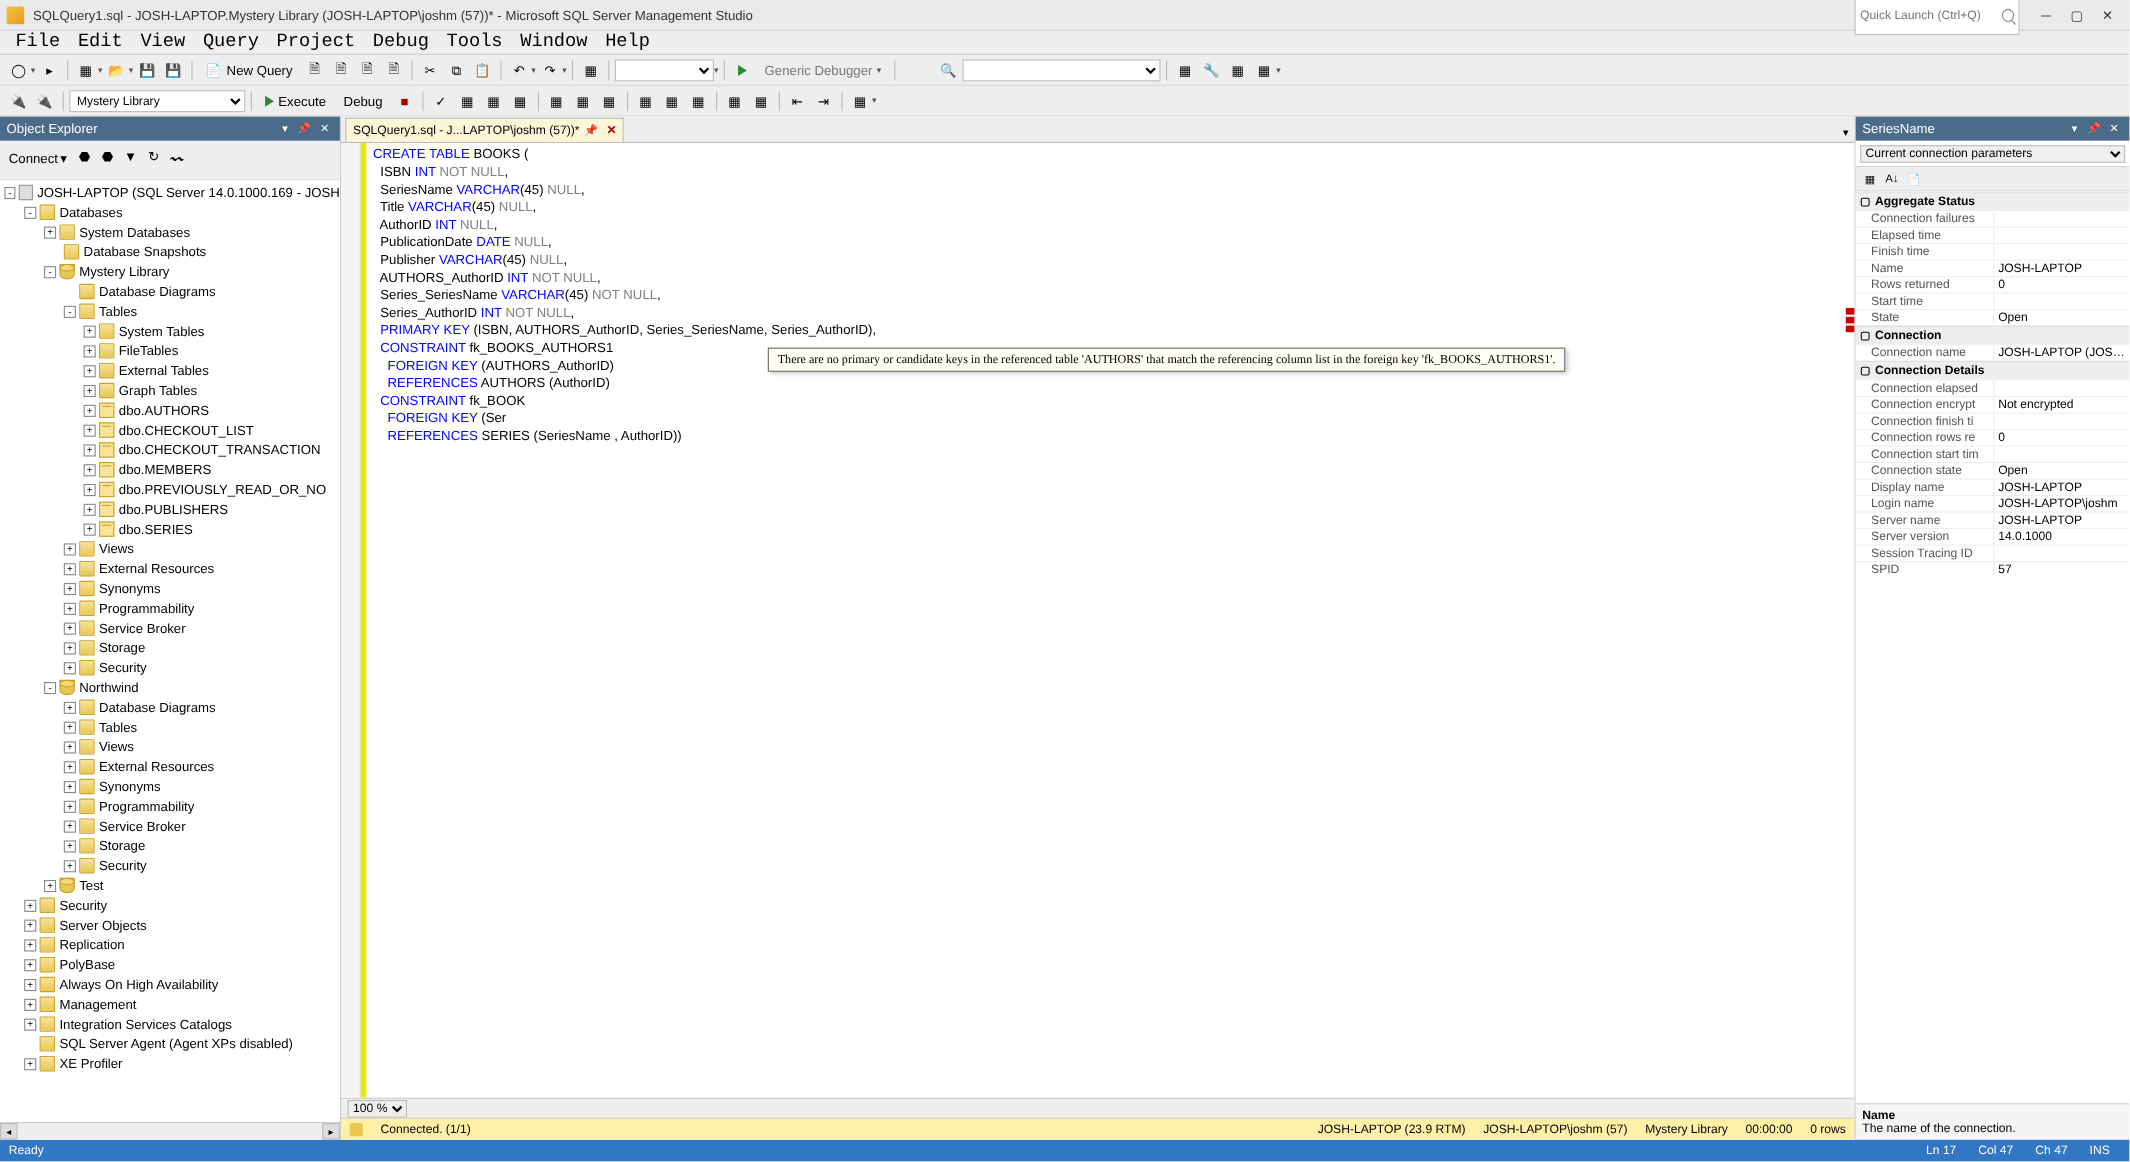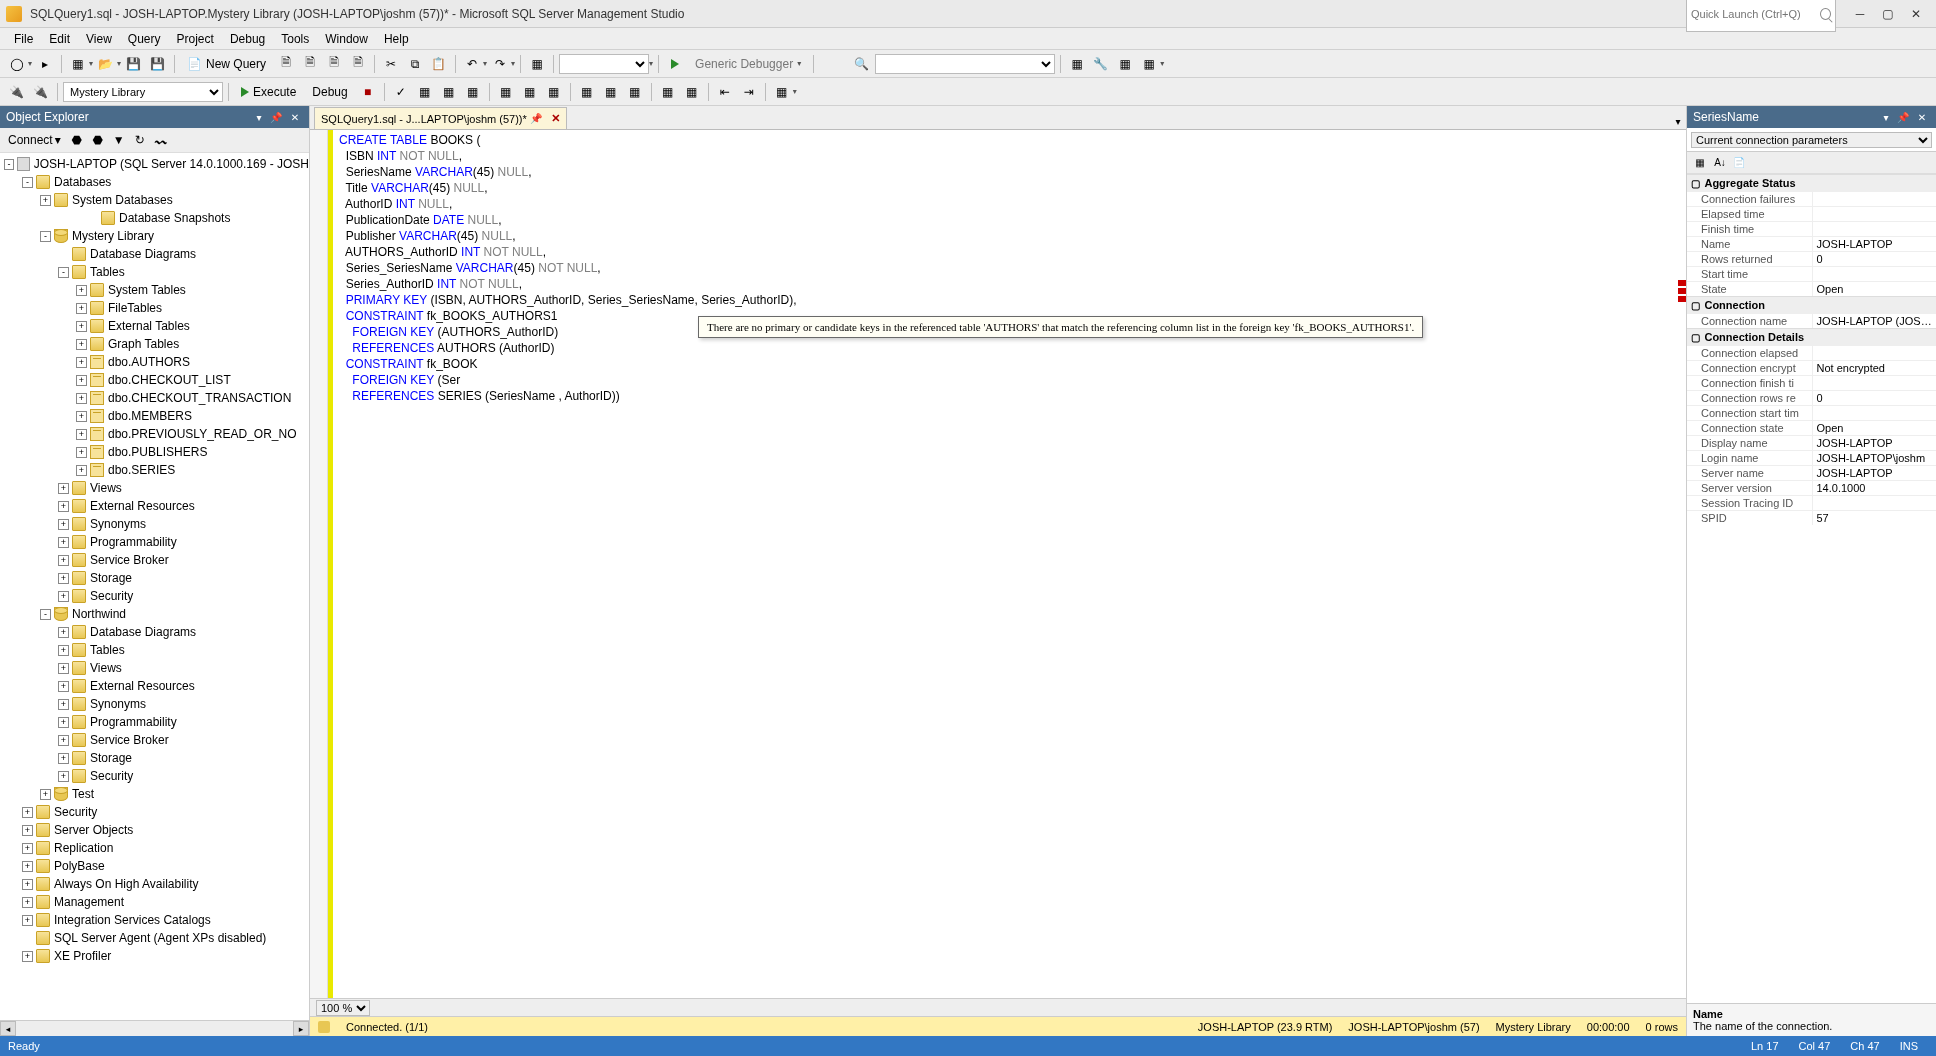--- a/index.html
+++ b/index.html
@@ -8,38 +8,38 @@
 .titlebar { height: 28px; background: #eaeaea; display: flex; align-items: center; padding: 0 6px; border-bottom: 1px solid #ccc; }
 .titlebar .app-icon { width: 16px; height: 16px; background: linear-gradient(135deg,#f5c242,#e89b1e); border-radius: 2px; margin-right: 8px; }
 .titlebar .title { flex: 1; font-size: 12px; color: #333; }
 .titlebar .search-box { width: 150px; height: 36px; border: 1px solid #bbb; background: #fff; display: flex; align-items: center; padding: 0 4px; margin-right: 10px; }
 .titlebar .search-box input { border: none; width: 100%; font-size: 11px; outline: none; color: #888; }
 .titlebar .search-box .s-icon { width: 12px; height: 12px; border: 1px solid #888; border-radius: 50%; position: relative; }
 .titlebar .search-box .s-icon::after { content: ""; position: absolute; width: 5px; height: 1px; background: #888; bottom: -2px; right: -3px; transform: rotate(45deg); }
 .titlebar .win-btn { width: 28px; height: 22px; display: flex; align-items: center; justify-content: center; font-size: 12px; color: #333; }
 
 .menubar { height: 22px; background: #eee; display: flex; align-items: center; padding: 0 6px; border-bottom: 1px solid #d0d0d0; }
-.menubar .menu-item { padding: 2px 8px; font-size: 12px; }
+.menubar .menu-item { padding: 2px 8px; font-size: 17px; font-family: Liberation Mono, monospace; }
 
 .toolbar { height: 28px; background: #eee; display: flex; align-items: center; padding: 0 6px; border-bottom: 1px solid #d0d0d0; gap: 2px; }
 .toolbar .tbtn { width: 22px; height: 22px; display: flex; align-items: center; justify-content: center; border: 1px solid transparent; }
 .toolbar .sep { width: 1px; height: 18px; background: #bbb; margin: 0 3px; }
 .toolbar .arrow { font-size: 8px; margin-left: -2px; color: #555; }
 .toolbar .txtbtn { padding: 0 6px; font-size: 12px; height: 22px; display: flex; align-items: center; border: 1px solid transparent; }
 .toolbar select, .toolbar .combo { height: 20px; font-size: 11px; border: 1px solid #bbb; background: #fff; padding: 0 2px; }
 
 .main-area { display: flex; height: calc(100% - 28px - 22px - 28px - 28px - 20px); }
 
 
 .panel { background: #f5f5f5; display: flex; flex-direction: column; }
 .panel-header { background: #4a6b8a; color: #fff; height: 22px; display: flex; align-items: center; padding: 0 6px; font-size: 12px; }
 .panel-header .spacer { flex: 1; }
 .panel-header .ph-btn { width: 16px; height: 16px; display: flex; align-items: center; justify-content: center; font-size: 10px; margin-left: 2px; }
 .oe { width: 310px; border-right: 1px solid #ccc; }
-.oe-toolbar { height: 25px; background: #eee; display: flex; align-items: center; padding: 0 4px; border-bottom: 1px solid #ddd; gap: 3px; }
+.oe-toolbar { height: 36px; background: #eee; display: flex; align-items: flex-end; padding: 12px 4px; border-bottom: 1px solid #ddd; gap: 3px; }
 .oe-toolbar .connect-btn { display: flex; align-items: center; font-size: 12px; padding: 0 4px; }
 .oe-toolbar .ob { width: 18px; height: 18px; display: flex; align-items: center; justify-content: center; }
 .tree { flex: 1; overflow: auto; background: #fff; padding: 2px 0; font-size: 12px; }
 .tree .node { display: flex; align-items: center; height: 18px; white-space: nowrap; }
 .tree .tw { width: 11px; height: 11px; border: 1px solid #888; display: flex; align-items: center; justify-content: center; font-size: 9px; line-height: 1; margin-right: 3px; background: #fff; }
 .tree .tw-none { width: 11px; height: 11px; margin-right: 3px; }
 .tree .icn { width: 14px; height: 14px; margin-right: 4px; display: inline-block; }
 .tree .icn.folder { background: linear-gradient(#f7e39a,#e8c754); border: 1px solid #c9a227; border-radius: 1px; }
 .tree .icn.db { background: #e8c754; border: 1px solid #c9a227; border-radius: 0 0 50% 50% / 0 0 30% 30%; position: relative; }
 .tree .icn.db::before { content: ""; position: absolute; top: -1px; left: -1px; right: -1px; height: 5px; background: #f3d97a; border: 1px solid #c9a227; border-radius: 50%; }
@@ -246,21 +246,21 @@
         <div class="node" style="padding-left: 22px;">
           <div class="tw">-</div>
           <span class="icn folder"></span>
           <span>Databases</span>
         </div>
         <div class="node" style="padding-left: 40px;">
           <div class="tw">+</div>
           <span class="icn folder"></span>
           <span>System Databases</span>
         </div>
-        <div class="node" style="padding-left: 44px; margin-left: 43px;">
+        <div class="node" style="padding-left: 44px;">
           <div class="tw-none"></div>
           <span class="icn folder"></span>
           <span>Database Snapshots</span>
         </div>
         <div class="node" style="padding-left: 40px;">
           <div class="tw">-</div>
           <span class="icn db"></span>
           <span>Mystery Library</span>
         </div>
         <div class="node" style="padding-left: 58px;">

